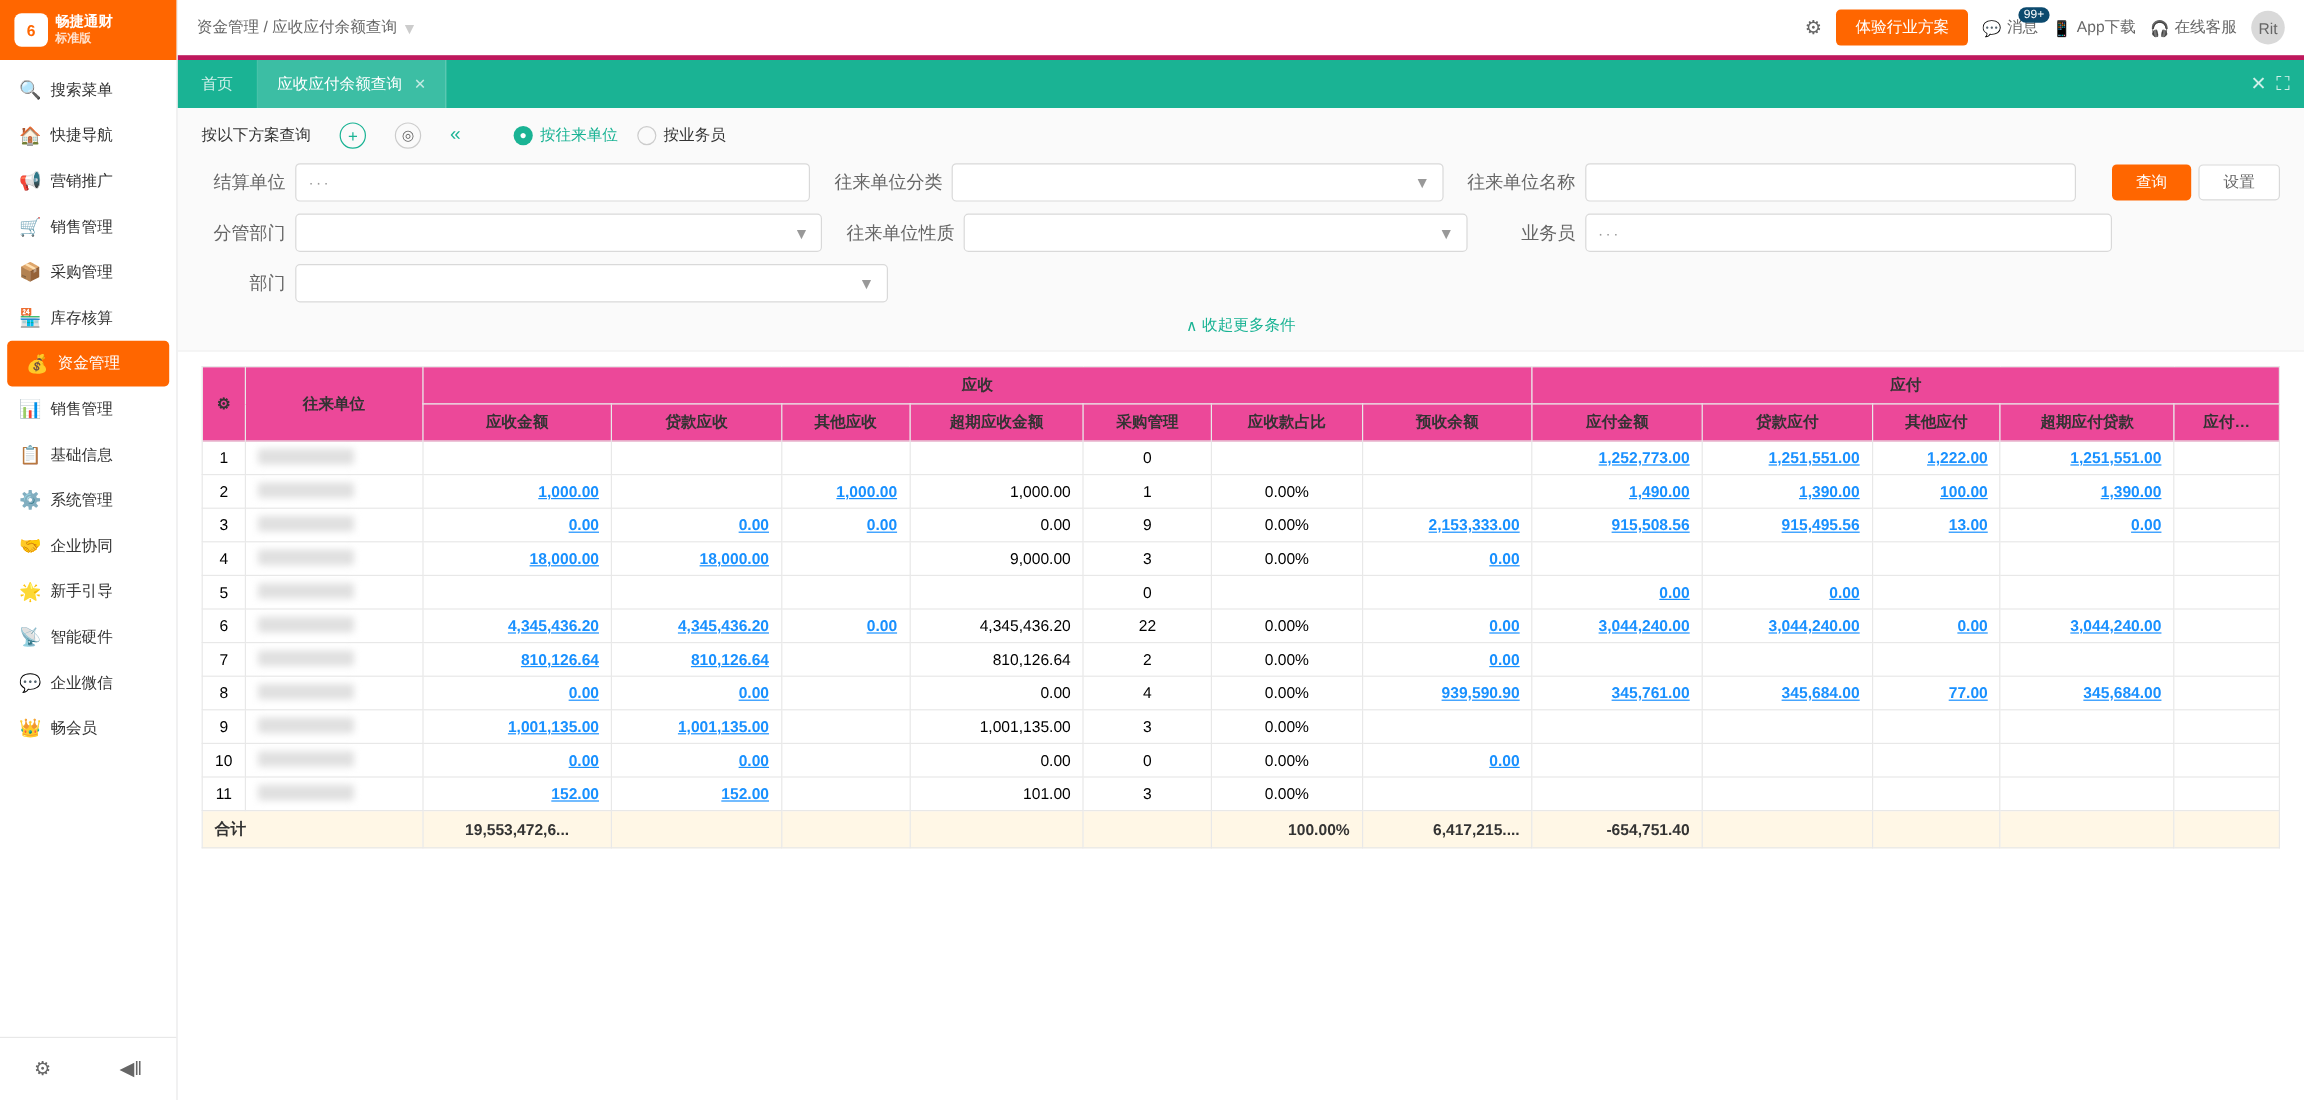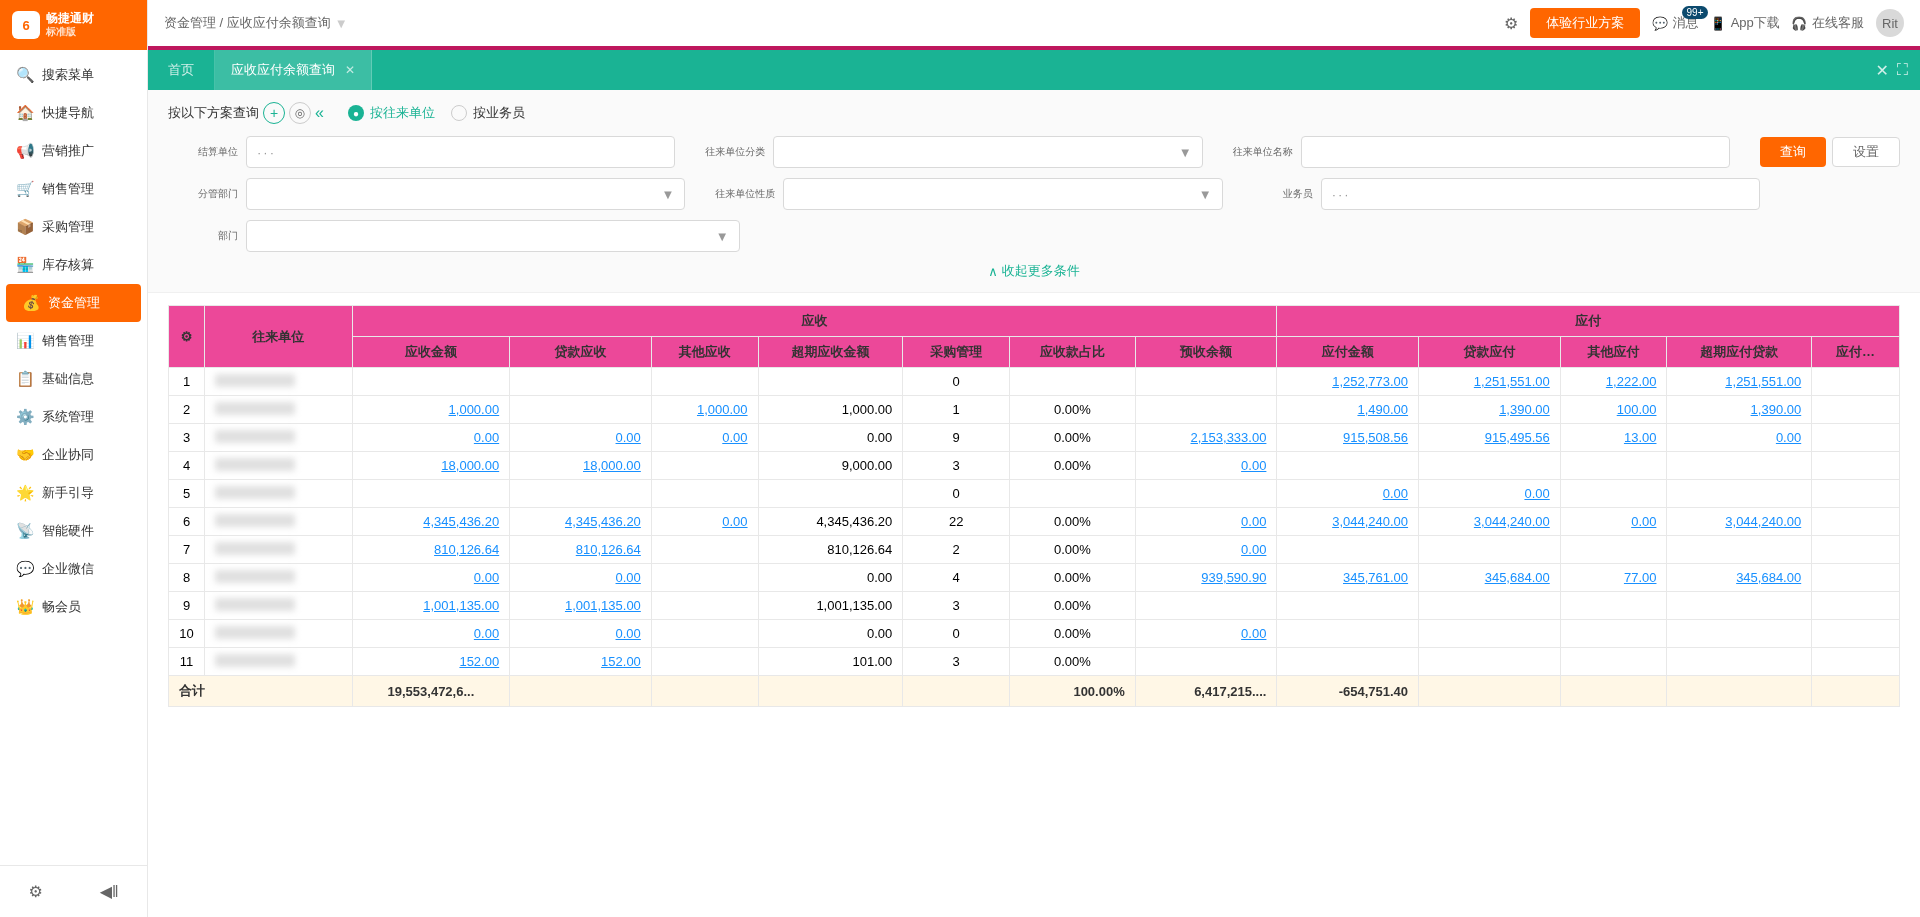--- a/index.html
+++ b/index.html
@@ -122,34 +122,34 @@
       display: flex; align-items: center; gap: 4px;
       color: #1ab394; cursor: pointer; font-size: 13px;
     }
 
     
     .filter-area {
       padding: 12px 20px;
       background: #fafafa;
       border-bottom: 1px solid #f0f0f0;
     }
-    .filter-top { display: flex; align-items: center; gap: 4px; margin-bottom: 12px; }
+    .filter-top { display: flex; align-items: center; gap: 24px; margin-bottom: 12px; }
     .filter-label { color: #333; font-size: 13px; }
     .filter-add-btn { width: 22px; height: 22px; border: 1px solid #1ab394; border-radius: 50%; display: flex; align-items: center; justify-content: center; color: #1ab394; cursor: pointer; font-size: 14px; }
     .filter-schema-btn { width: 22px; height: 22px; border: 1px solid #ccc; border-radius: 50%; display: flex; align-items: center; justify-content: center; color: #666; cursor: pointer; font-size: 12px; }
     .filter-collapse-btn { color: #1ab394; cursor: pointer; font-size: 16px; }
 
     .filter-options { display: flex; gap: 16px; margin-bottom: 8px; padding-left: 20px; }
     .filter-option { display: flex; align-items: center; gap: 6px; cursor: pointer; color: #333; }
     .filter-option .radio-icon { width: 16px; height: 16px; border-radius: 50%; display: flex; align-items: center; justify-content: center; font-size: 10px; background: #1ab394; color: #fff; }
     .filter-option .radio-icon-empty { width: 16px; height: 16px; border-radius: 50%; border: 1px solid #ccc; }
 
     .filter-row { display: flex; align-items: center; gap: 20px; margin-bottom: 10px; }
     .filter-field { display: flex; align-items: center; gap: 8px; flex: 1; }
-    .filter-field-label { color: #666; font-size: 10px; min-width: 70px; text-align: right; white-space: nowrap; }
+    .filter-field-label { color: #666; font-size: 15px; min-width: 70px; text-align: right; white-space: nowrap; }
     .filter-input {
       flex: 1; border: 1px solid #d9d9d9; border-radius: 4px;
       padding: 5px 10px; font-size: 13px; color: #333;
       display: flex; align-items: center; justify-content: space-between;
       cursor: pointer; background: #fff; height: 32px;
     }
     .filter-input .dots { color: #999; letter-spacing: 2px; }
     .filter-input .arrow { color: #999; }
 
     .filter-collapse {
@@ -188,21 +188,21 @@
       color: #333;
       font-weight: 600;
       text-align: center;
     }
     .data-table td:first-child, .data-table td:nth-child(2) {
       text-align: center;
     }
     .data-table th:first-child, .data-table th:nth-child(2) {
       text-align: center;
     }
-    .data-table td a, .table-link { color: #1890ff; text-decoration: underline; cursor: pointer; }
+    .data-table td a, .table-link { color: #1890ff; text-decoration: underline; cursor: pointer; font-weight: bold; }
     .data-table td.company { text-align: left; }
     .table-section-header { background: #f5f7fa; font-weight: 600; text-align: center !important; }
     .data-table tfoot td {
       background: #fff7e6;
       font-weight: bold;
       color: #333;
     }
     .data-table tfoot td:first-child { text-align: left; }
     .col-num { width: 36px; }
     .negative { color: #ff4d4f; }

